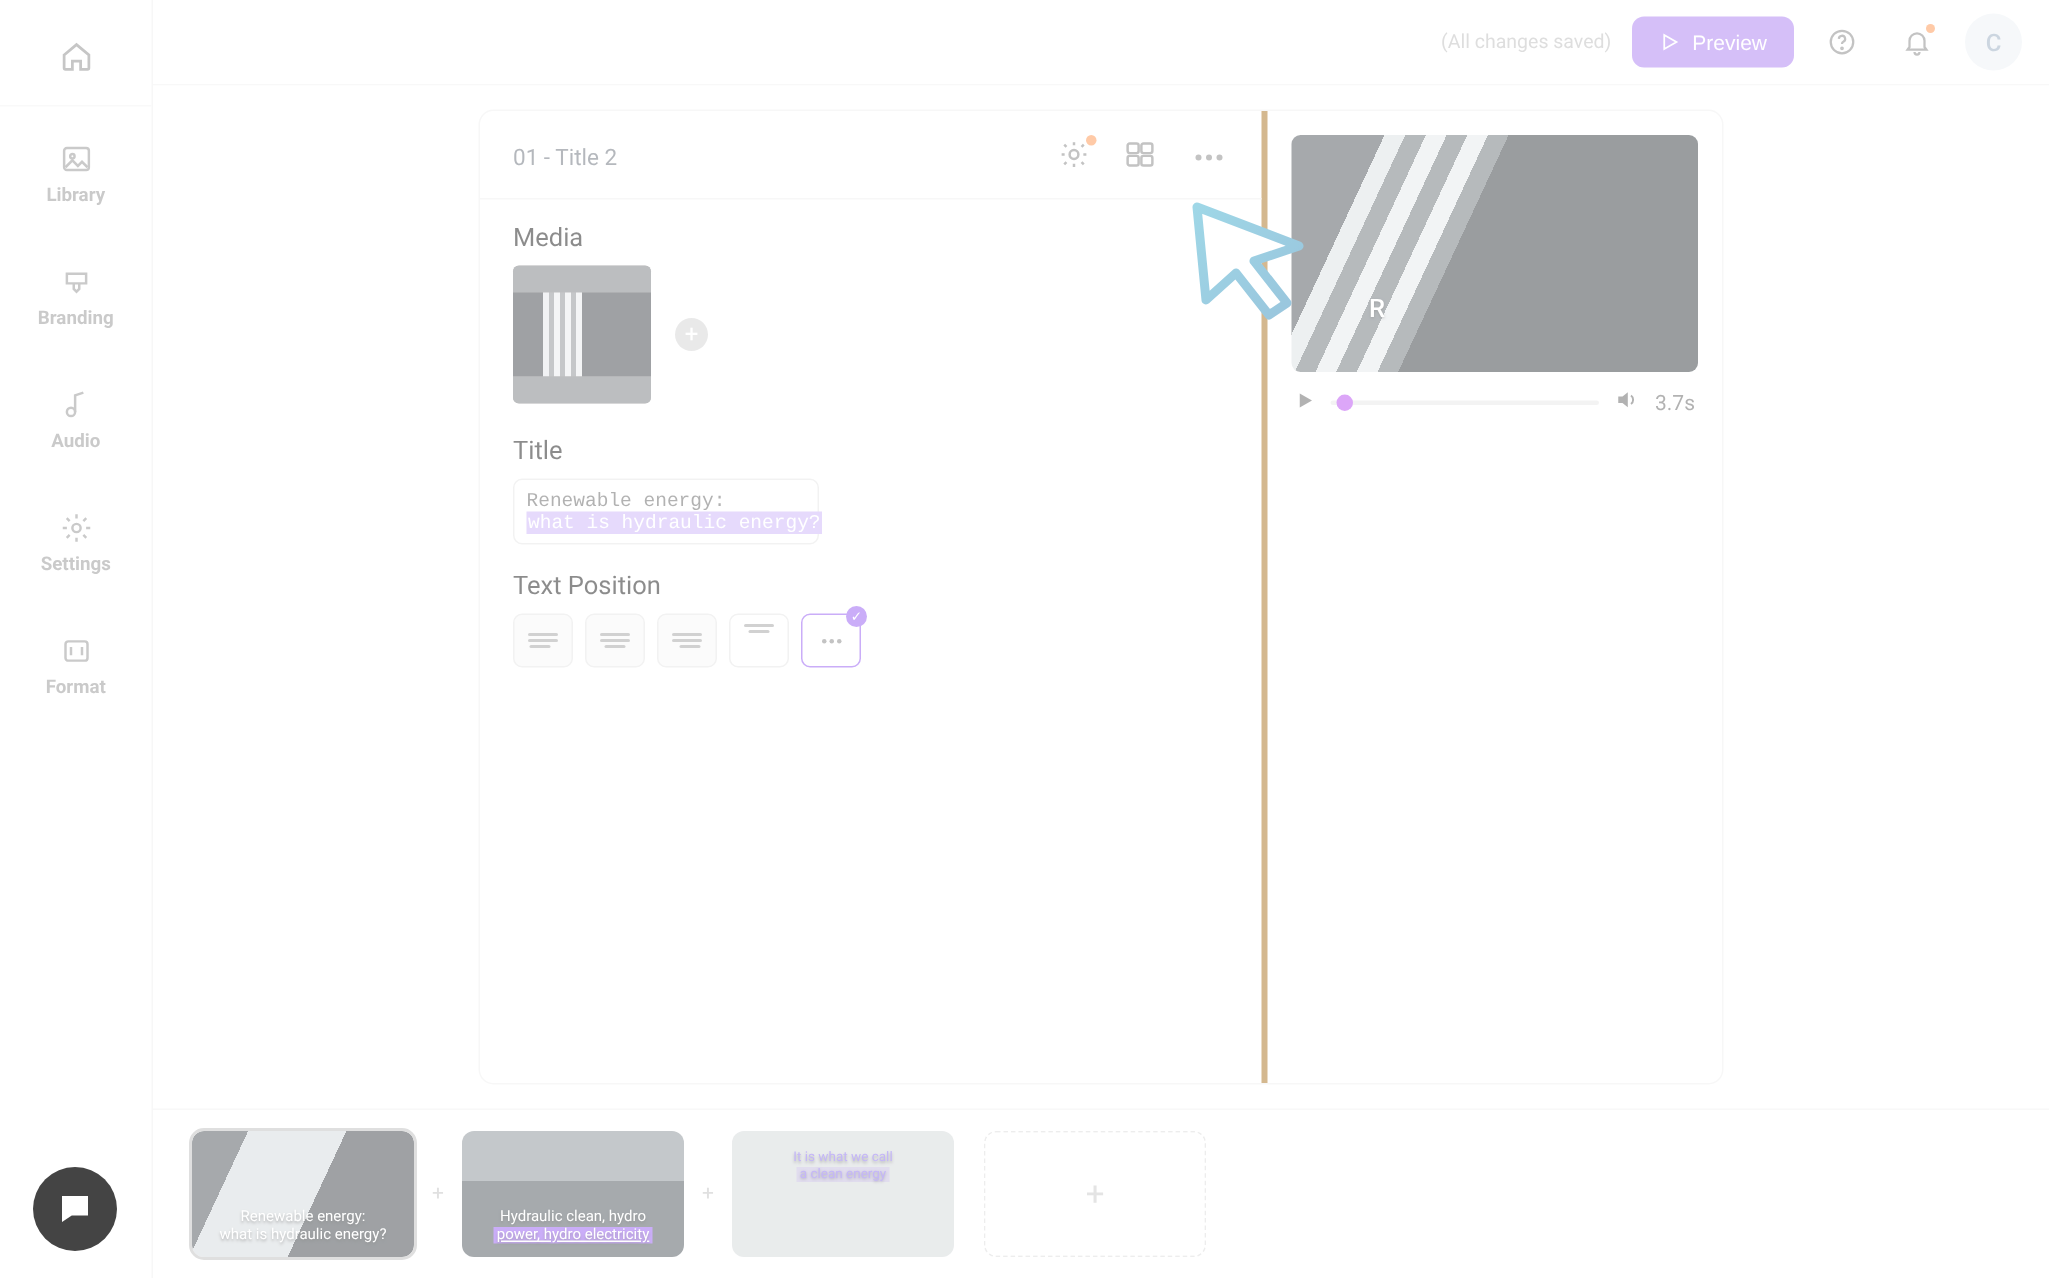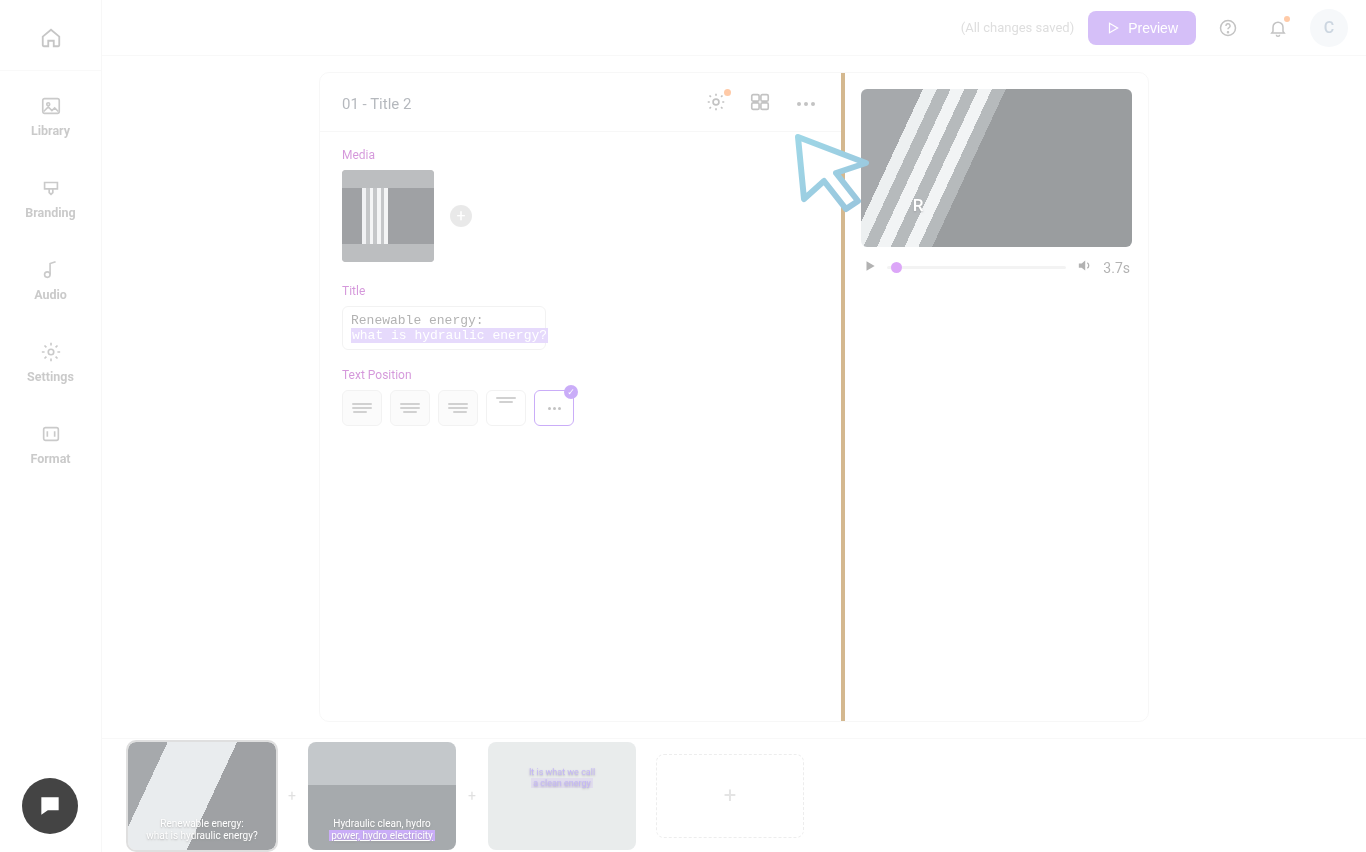--- a/index.html
+++ b/index.html
@@ -125,21 +125,21 @@
       padding-left:22px; padding-right:22px; padding-top:4px;
     }
     .editor-header .title { color:#5b636e; font-size:15px; }
     .editor-header .tools { display:flex; gap:22px; align-items:center; }
     .editor-header .tool { position:relative; cursor:pointer; }
     .editor-header .tool svg { width:22px; height:22px; stroke:#7a7a7a; fill:none; stroke-width:1.8;}
     .editor-header .tool.dot::after { content:""; position:absolute; top:-2px; right:-4px; width:7px;height:7px;border-radius:50%;background:#ff8a3d;}
     .editor-header .more { display:flex; gap:3px; cursor:pointer; padding:4px;}
     .editor-header .more i { width:4px;height:4px;border-radius:50%;background:#7a7a7a;}
 
-    .section-label { font-size:12px; color:#a21caf; margin-bottom:8px; }
+    .section-label { font-size:17px; color:#000000; margin-bottom:8px; }
 
     .media-row { display:flex; align-items:center; gap:16px; margin-bottom:22px; }
     .media-thumb {
       width:92px; height:92px; border-radius:4px;
       background:#777;
       position:relative; overflow:hidden; cursor:pointer;
     }
     .media-thumb .bar { height:18px; background:#6c6f73; }
     .media-thumb .mid {
       height:56px;
@@ -224,21 +224,21 @@
     
     .timeline {
       height: 114px;
       background:#fff;
       border-top:1px solid #f0f0f0;
       display:flex; align-items:center;
       padding: 14px 26px;
       gap:10px;
     }
     .tl-thumb {
-      width:148px; height:108px; border-radius:8px;
+      width:148px; height:84px; border-radius:8px;
       position:relative; cursor:pointer;
       display:flex; align-items:flex-end; justify-content:center;
       color:#fff; font-size:10px; text-align:center;
       padding-bottom:8px;
       overflow:hidden;
     }
     .tl-thumb.t1 { background: linear-gradient(115deg,#3a4248 0 20%, #cfd5d9 20% 55%, #2a3036 55% 100%); outline:2px solid #b8b8b8;}
     .tl-thumb.t2 { background: linear-gradient(180deg,#7d868c 0 40%, #3a434a 40% 100%); }
     .tl-thumb.t3 { background: #cfd4d6; }
     .tl-thumb .cap { text-shadow:0 1px 2px rgba(0,0,0,.6); line-height:1.2; padding:0 8px;}

